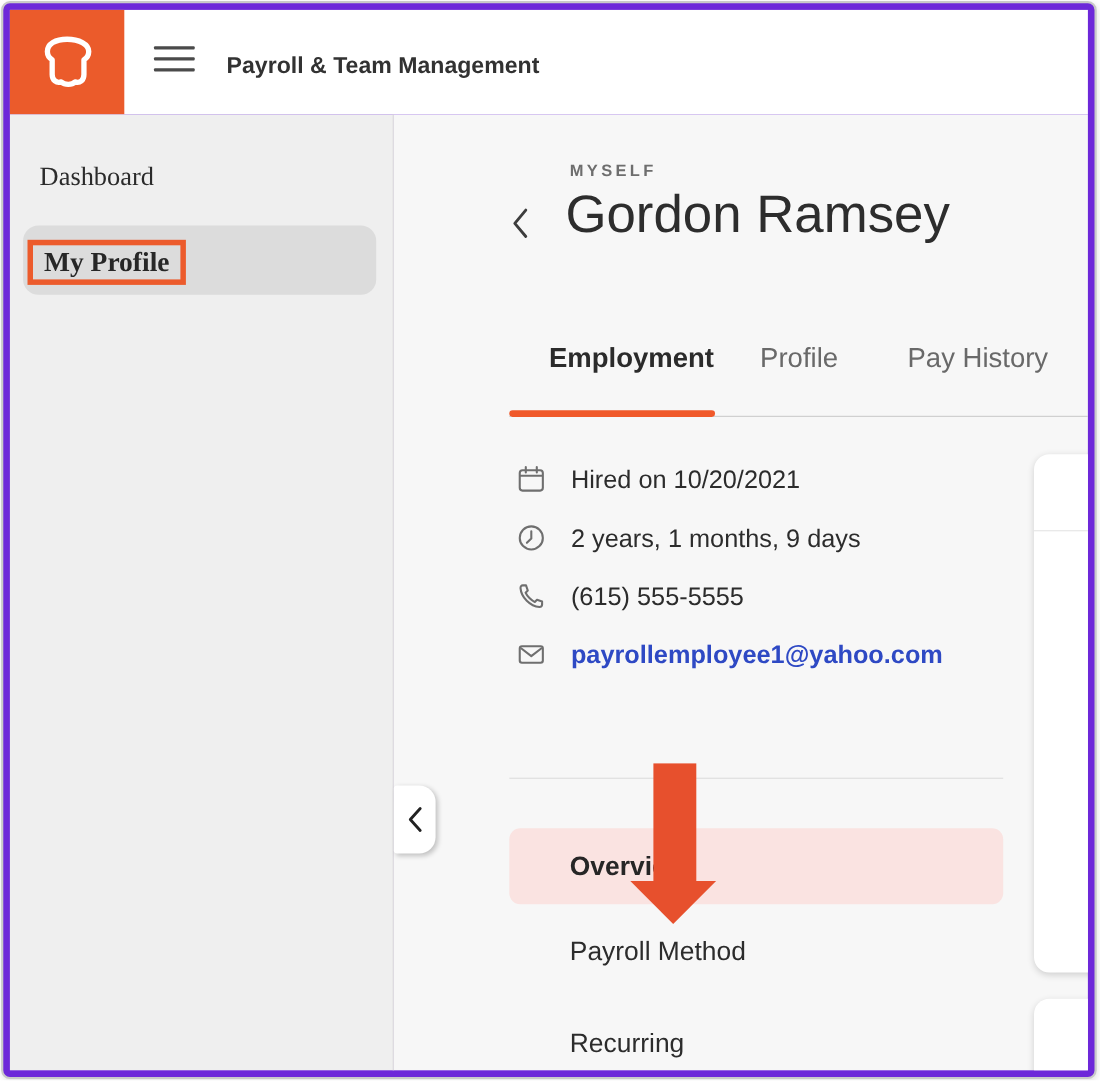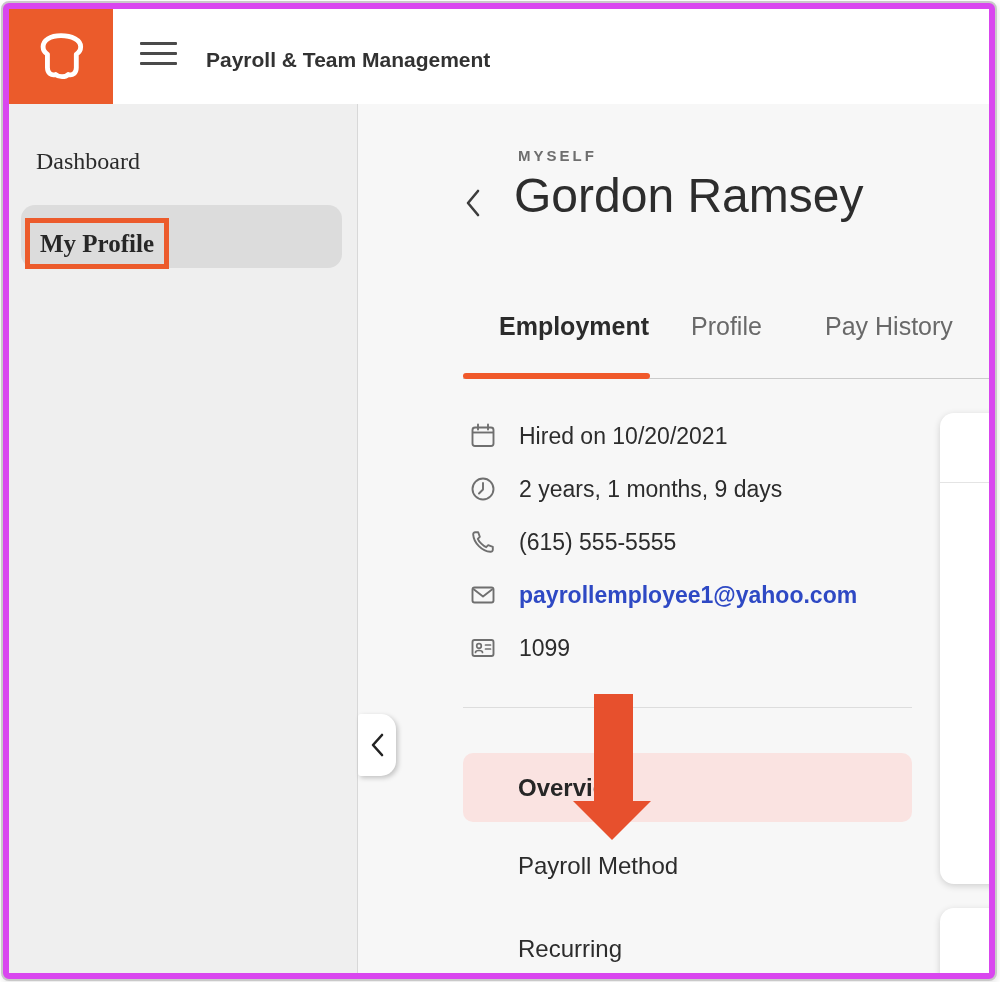--- a/index.html
+++ b/index.html
@@ -1,32 +1,32 @@
 <!DOCTYPE html>
 <html><head>
 <meta charset="utf-8">
 <style>
   html,body{margin:0;padding:0;background:#ffffff;font-family:"Liberation Sans",sans-serif;}
   .frame{position:relative;width:996px;height:980px;margin:1px;border:2px solid #c9c9c9;border-radius:8px;
-         box-sizing:border-box;overflow:hidden;background:#d946ef;box-shadow:1px 2px 6px rgba(0,0,0,0.10);}
+         box-sizing:border-box;overflow:hidden;background:#6d28d9;box-shadow:1px 2px 6px rgba(0,0,0,0.10);}
   .app{position:absolute;left:6px;top:6px;right:6px;bottom:6px;}
 
   
   .header{position:absolute;left:0;top:0;right:0;height:95px;background:#ffffff;}
   .logo{position:absolute;left:0;top:0;width:104px;height:95px;background:#EB5B2B;display:flex;align-items:center;justify-content:center;}
   .hamburger{position:absolute;left:131px;top:33px;width:37px;height:29px;cursor:pointer;}
   .hamburger span{display:block;height:3px;background:#4a4a4a;margin-bottom:7px;border-radius:1px;}
   .app-title{position:absolute;left:197px;top:39px;font-size:21px;font-weight:700;color:#323232;white-space:nowrap;}
 
   
   .body{position:absolute;left:0;top:95px;right:0;bottom:0;}
   .sidebar{position:absolute;left:0;top:0;bottom:0;width:348px;background:#efefef;border-right:1px solid #d8d8d8;font-family:Liberation Serif, serif;}
   .nav-dashboard{position:absolute;left:27px;top:44px;font-size:24px;color:#2b2b2b;cursor:pointer;}
   .nav-pill{position:absolute;left:12px;top:101px;width:321px;height:63px;background:#dcdcdc;border-radius:14px;cursor:pointer;}
-  .annotation-box{position:absolute;left:4px;top:13px;height:51px;box-sizing:border-box;border:5px solid #EC5B2C;
+  .annotation-box{position:absolute;left:4px;top:13px;height:41px;box-sizing:border-box;border:5px solid #EC5B2C;
                   display:flex;align-items:center;padding:0 10px;}
   .annotation-box .txt{font-size:25px;font-weight:700;color:#272727;white-space:nowrap;}
 
   .main{position:absolute;left:349px;top:0;right:0;bottom:0;background:#f7f7f7;overflow:hidden;}
 
   
   .eyebrow{position:absolute;left:160px;top:43px;font-size:15px;font-weight:600;letter-spacing:3px;color:#6e6e6e;}
   .back-chevron{position:absolute;left:106px;top:84px;width:20px;height:32px;cursor:pointer;}
   .emp-name{position:absolute;left:156px;top:62px;font-size:48px;line-height:60px;font-weight:500;color:#2d2d2d;white-space:nowrap;}
 
@@ -157,30 +157,20 @@
           </div>
 
           <div class="drow">
             <svg width="28" height="28" viewBox="0 0 28 28">
               <rect x="3.5" y="6.5" width="21" height="15" rx="2" fill="none" stroke="#6f6f6f" stroke-width="1.9"></rect>
               <polyline points="5,8.5 14,15.5 23,8.5" fill="none" stroke="#6f6f6f" stroke-width="1.9" stroke-linecap="round" stroke-linejoin="round"></polyline>
             </svg>
             <span class="dval link">payrollemployee1@yahoo.com</span>
           </div>
 
-          <div class="drow">
-            <svg width="28" height="28" viewBox="0 0 28 28">
-              <rect x="3.5" y="6" width="21" height="16" rx="2" fill="none" stroke="#6f6f6f" stroke-width="1.9"></rect>
-              <circle cx="10" cy="12" r="2.3" fill="none" stroke="#6f6f6f" stroke-width="1.7"></circle>
-              <path d="M6.5 18.5 C 6.5 15.8 13.5 15.8 13.5 18.5" fill="none" stroke="#6f6f6f" stroke-width="1.7" stroke-linecap="round"></path>
-              <line x1="16.5" y1="11" x2="21.5" y2="11" stroke="#6f6f6f" stroke-width="1.7" stroke-linecap="round"></line>
-              <line x1="16.5" y1="15" x2="21.5" y2="15" stroke="#6f6f6f" stroke-width="1.7" stroke-linecap="round"></line>
-            </svg>
-            <span class="dval">1099</span>
-          </div>
         </div>
 
         <div class="sec-divider"></div>
 
         <div class="overview-row">
           <span class="txt">Overview</span>
         </div>
         <div class="menu-item mi-payment">Payroll Method</div>
         <div class="menu-item mi-recurring">Recurring</div>
 

